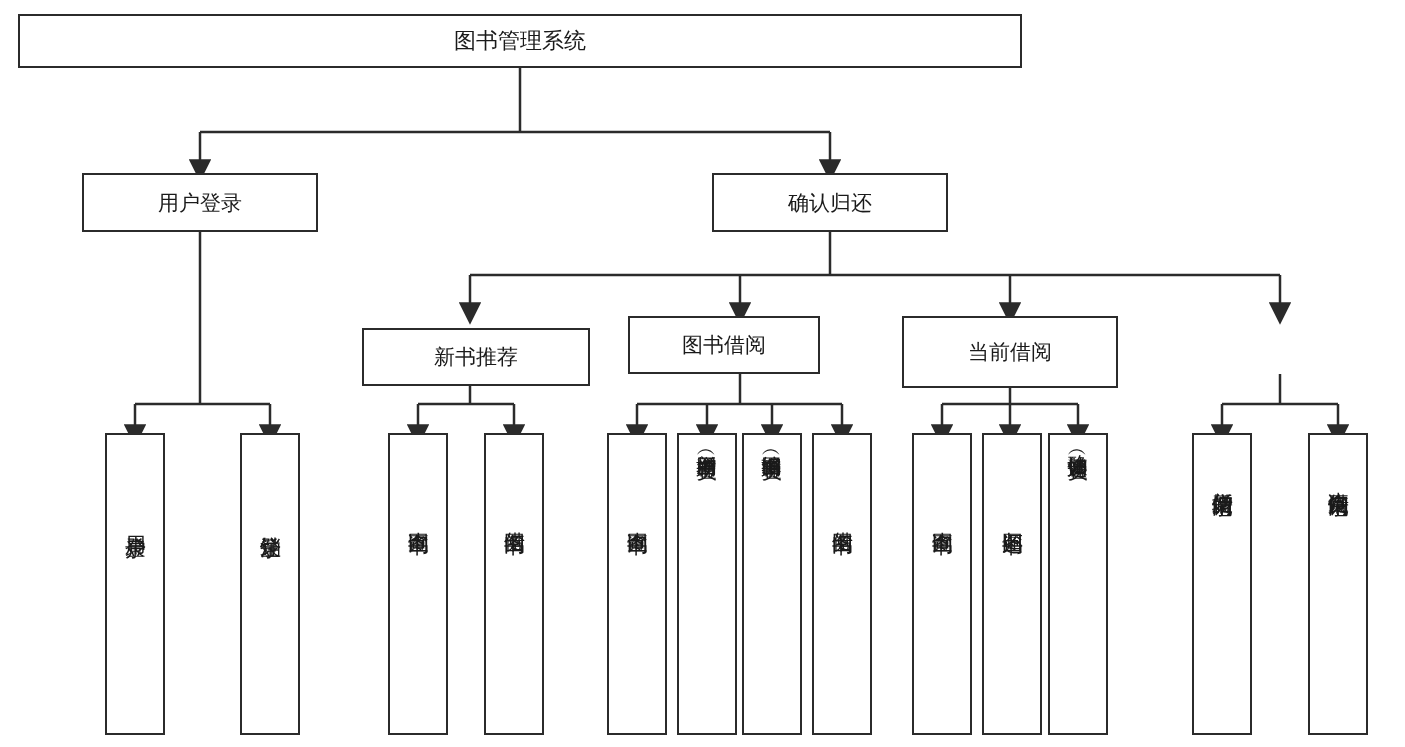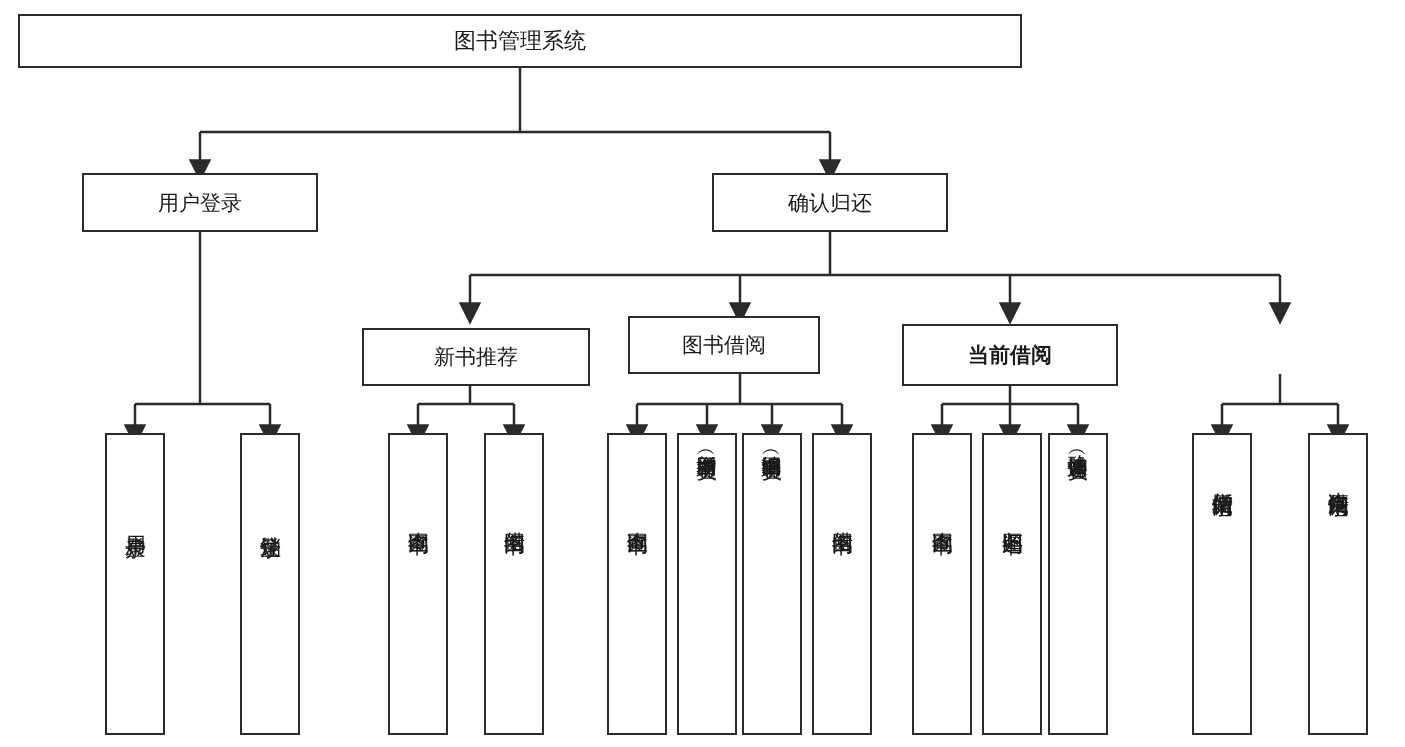--- a/index.html
+++ b/index.html
@@ -136,21 +136,21 @@
   <div class="node lvl2" style="left:712px; top:173px; width:236px; height:59px;">
     <span>确认归还</span>
   </div>
 
   <div class="node lvl3" style="left:362px; top:328px; width:228px; height:58px;">
     <span>新书推荐</span>
   </div>
   <div class="node lvl3" style="left:628px; top:316px; width:192px; height:58px;">
     <span>图书借阅</span>
   </div>
-  <div class="node lvl3" style="left:902px; top:324px; width:216px; height:62px;font-weight:bold;">
+  <div class="node lvl3" style="left:902px; top:316px; width:216px; height:72px;">
     <span>当前借阅</span>
   </div>
 
   <div class="node leaf" style="left:105px; top:433px; width:60px; height:302px; padding-top:84px;">
     <span class="vtext">用户登录</span>
   </div>
   <div class="node leaf" style="left:240px; top:433px; width:60px; height:302px; padding-top:84px;">
     <span class="vtext">注销登录</span>
   </div>
 

